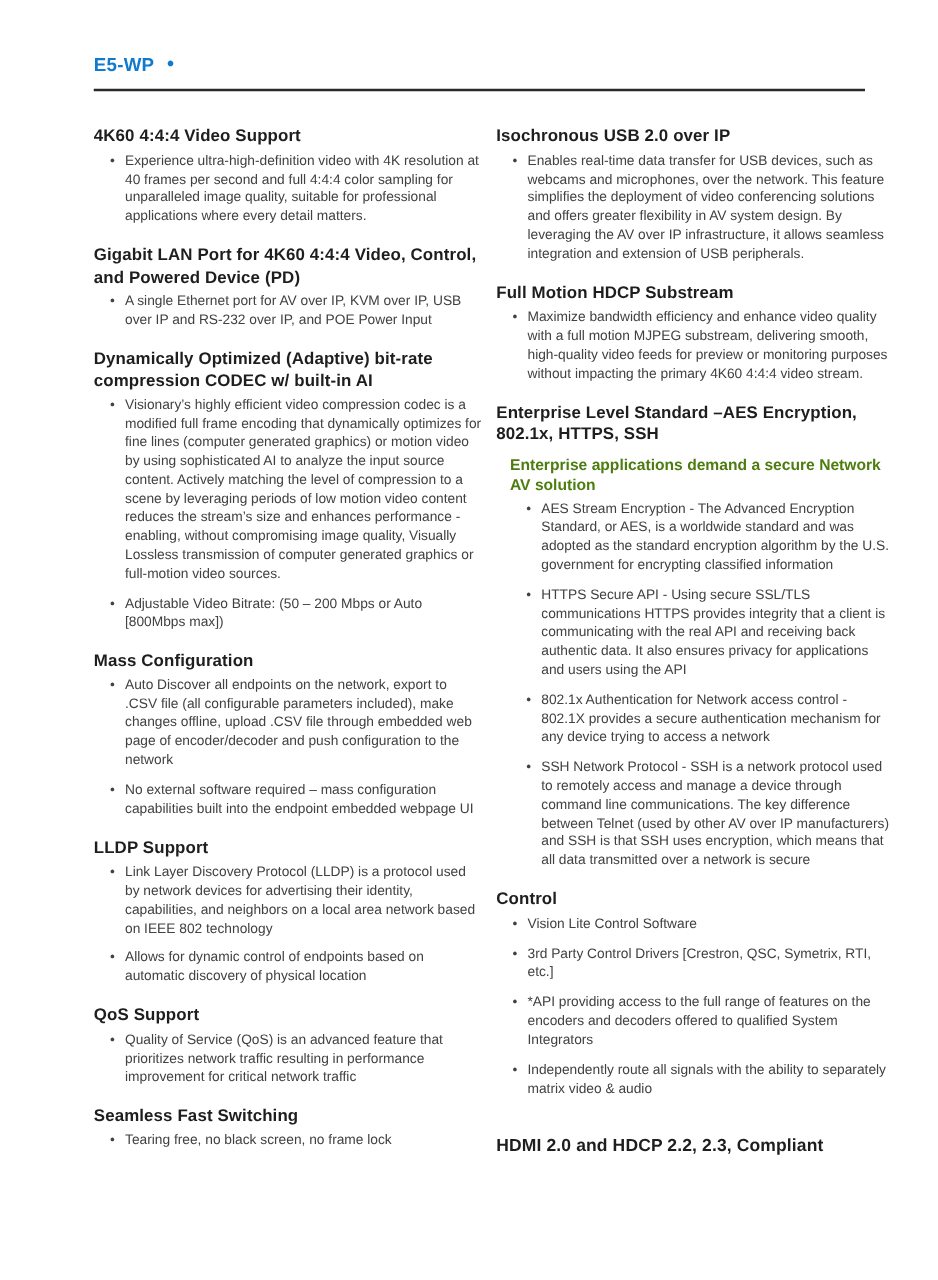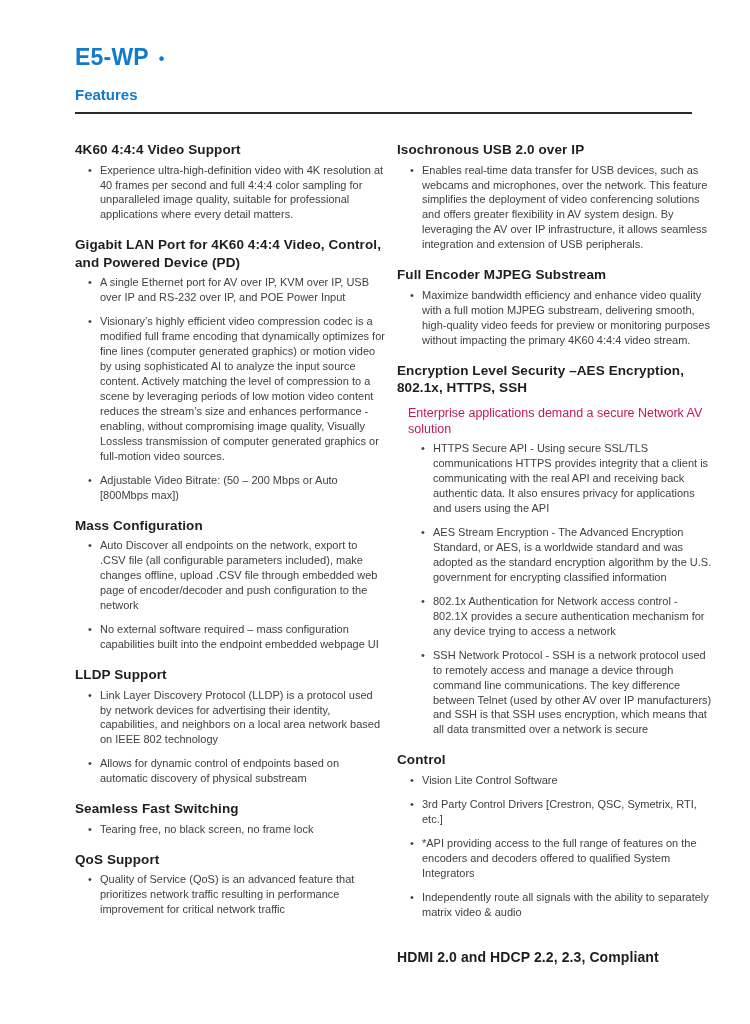--- a/index.html
+++ b/index.html
@@ -15,21 +15,21 @@
     width:750px;height:1024px;
     padding:44px 35px 0 75px;
     position:relative;
   }
   
   .title-row{
     display:flex;align-items:baseline;gap:10px;
     white-space:nowrap;
   }
   .model{
-    font-size:23px;font-weight:bold;color:#117ACC;letter-spacing:0.2px;
+    font-size:15px;font-weight:bold;color:#117ACC;letter-spacing:0.2px;
   }
   .title-sep{
     font-size:16px;font-weight:bold;color:#117ACC;position:relative;top:-1px;
   }
   .product{
     font-size:21px;font-weight:400;color:#1e1e1e;letter-spacing:0.2px;
   }
   .section-title{
     margin-top:15px;
     font-size:15px;font-weight:bold;color:#117ACC;
@@ -51,21 +51,21 @@
   .feature-section{margin-bottom:4px;}
   .feature-heading{
     margin:14px 0 4px 0;
     font-size:13.5px;line-height:1.3;
     font-weight:bold;color:#1e1e1e;
     letter-spacing:0.1px;
   }
   .feature-subheading{
     margin:8px 0 2px 11px;
     font-size:12.5px;line-height:1.3;
-    font-weight:normal;color:#be185d;
+    font-weight:bold;color:#4d7c0f;
   }
   .bullets{
     list-style:none;
     margin:4px 0 0 0;
     padding:0 0 0 25px;
   }
   .sub .bullets{padding-left:36px;}
   .bullets li{
     position:relative;
     font-size:11px;line-height:1.36;
@@ -84,90 +84,90 @@
 </head>
 <body>
 
 <div class="page">
 
   <div class="title-row">
     <span class="model">E5-WP</span>
     <span class="title-sep">•</span>
   </div>
 
-  <div class="section-title">Features</div>
 
   <div class="rule"></div>
 
   <div class="columns">
     <div class="col col-left" id="col-left">
         <section class="feature-section">
           <h3 class="feature-heading">4K60 4:4:4 Video Support</h3>
           <ul class="bullets">
             <li>Experience ultra-high-definition video with 4K resolution at 40 frames per second and full 4:4:4 color sampling for unparalleled image quality, suitable for professional applications where every detail matters.</li>
           </ul>
         </section>
         <section class="feature-section">
           <h3 class="feature-heading">Gigabit LAN Port for 4K60 4:4:4 Video, Control, and Powered Device (PD)</h3>
           <ul class="bullets">
             <li>A single Ethernet port for AV over IP, KVM over IP, USB over IP and RS-232 over IP, and POE Power Input</li>
           </ul>
         </section>
         <section class="feature-section">
+          <h3 class="feature-heading">Dynamically Optimized (Adaptive) bit-rate compression CODEC w/ built-in AI</h3>
           <ul class="bullets">
             <li>Visionary’s highly efficient video compression codec is a modified full frame encoding that dynamically optimizes for fine lines (computer generated graphics) or motion video by using sophisticated AI to analyze the input source content. Actively matching the level of compression to a scene by leveraging periods of low motion video content reduces the stream’s size and enhances performance - enabling, without compromising image quality, Visually Lossless transmission of computer generated graphics or full-motion video sources.</li>
             <li>Adjustable Video Bitrate: (50 – 200 Mbps or Auto [800Mbps max])</li>
           </ul>
         </section>
         <section class="feature-section">
           <h3 class="feature-heading">Mass Configuration</h3>
           <ul class="bullets">
             <li>Auto Discover all endpoints on the network, export to .CSV file (all configurable parameters included), make changes offline, upload .CSV file through embedded web page of encoder/decoder and push configuration to the network</li>
             <li>No external software required – mass configuration capabilities built into the endpoint embedded webpage UI</li>
           </ul>
         </section>
         <section class="feature-section">
           <h3 class="feature-heading">LLDP Support</h3>
           <ul class="bullets">
             <li>Link Layer Discovery Protocol (LLDP) is a protocol used by network devices for advertising their identity, capabilities, and neighbors on a local area network based on IEEE 802 technology</li>
-            <li>Allows for dynamic control of endpoints based on automatic discovery of physical substream</li>
+            <li>Allows for dynamic control of endpoints based on automatic discovery of physical location</li>
+          </ul>
+        </section>
+        <section class="feature-section">
+          <h3 class="feature-heading">QoS Support</h3>
+          <ul class="bullets">
+            <li>Quality of Service (QoS) is an advanced feature that prioritizes network traffic resulting in performance improvement for critical network traffic</li>
           </ul>
         </section>
         <section class="feature-section">
           <h3 class="feature-heading">Seamless Fast Switching</h3>
           <ul class="bullets">
             <li>Tearing free, no black screen, no frame lock</li>
-          </ul>
-        </section>
-        <section class="feature-section">
-          <h3 class="feature-heading">QoS Support</h3>
-          <ul class="bullets">
-            <li>Quality of Service (QoS) is an advanced feature that prioritizes network traffic resulting in performance improvement for critical network traffic</li>
           </ul>
         </section>
       </div>
     <div class="col col-right" id="col-right">
         <section class="feature-section">
           <h3 class="feature-heading">Isochronous USB 2.0 over IP</h3>
           <ul class="bullets">
             <li>Enables real-time data transfer for USB devices, such as webcams and microphones, over the network. This feature simplifies the deployment of video conferencing solutions and offers greater flexibility in AV system design. By leveraging the AV over IP infrastructure, it allows seamless integration and extension of USB peripherals.</li>
           </ul>
         </section>
         <section class="feature-section">
-          <h3 class="feature-heading">Full Encoder MJPEG Substream</h3>
+          <h3 class="feature-heading">Full Motion HDCP Substream</h3>
           <ul class="bullets">
             <li>Maximize bandwidth efficiency and enhance video quality with a full motion MJPEG substream, delivering smooth, high-quality video feeds for preview or monitoring purposes without impacting the primary 4K60 4:4:4 video stream.</li>
           </ul>
         </section>
         <section class="feature-section sub">
-          <h3 class="feature-heading">Encryption Level Security –AES Encryption, 802.1x, HTTPS, SSH</h3>
+          <h3 class="feature-heading">Enterprise Level Standard –AES Encryption, 802.1x, HTTPS, SSH</h3>
           <h4 class="feature-subheading">Enterprise applications demand a secure Network AV solution</h4>
           <ul class="bullets">
+            <li>AES Stream Encryption - The Advanced Encryption Standard, or AES, is a worldwide standard and was adopted as the standard encryption algorithm by the U.S. government for encrypting classified information</li>
             <li>HTTPS Secure API - Using secure SSL/TLS communications HTTPS provides integrity that a client is communicating with the real API and receiving back authentic data. It also ensures privacy for applications and users using the API</li>
-            <li>AES Stream Encryption - The Advanced Encryption Standard, or AES, is a worldwide standard and was adopted as the standard encryption algorithm by the U.S. government for encrypting classified information</li>
             <li>802.1x Authentication for Network access control - 802.1X provides a secure authentication mechanism for any device trying to access a network</li>
             <li>SSH Network Protocol - SSH is a network protocol used to remotely access and manage a device through command line communications. The key difference between Telnet (used by other AV over IP manufacturers) and SSH is that SSH uses encryption, which means that all data transmitted over a network is secure</li>
           </ul>
         </section>
         <section class="feature-section">
           <h3 class="feature-heading">Control</h3>
           <ul class="bullets">
             <li>Vision Lite Control Software</li>
             <li>3rd Party Control Drivers [Crestron, QSC, Symetrix, RTI, etc.]</li>
             <li>*API providing access to the full range of features on the encoders and decoders offered to qualified System Integrators</li>

